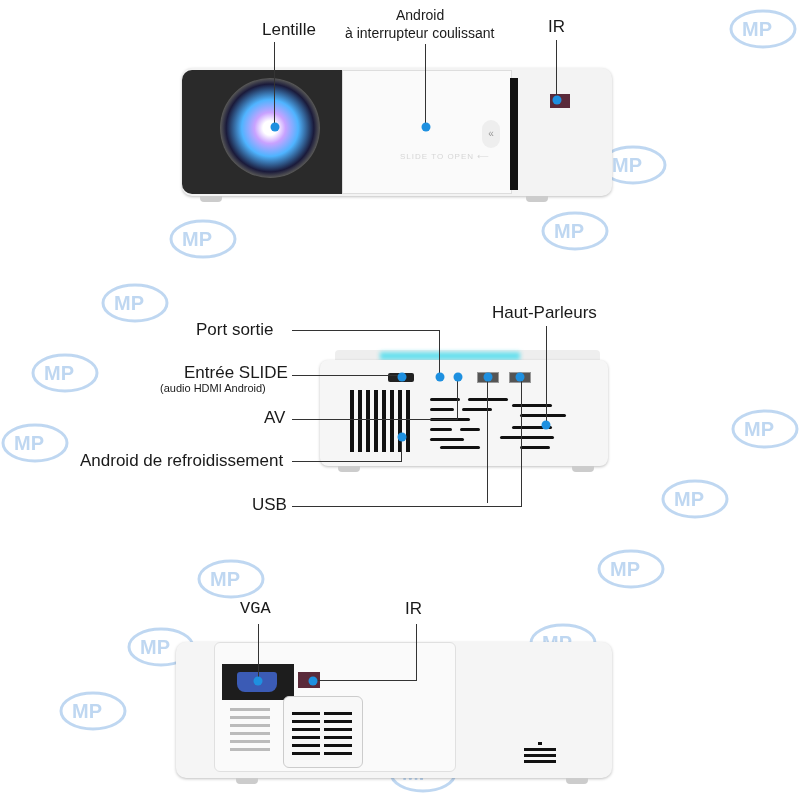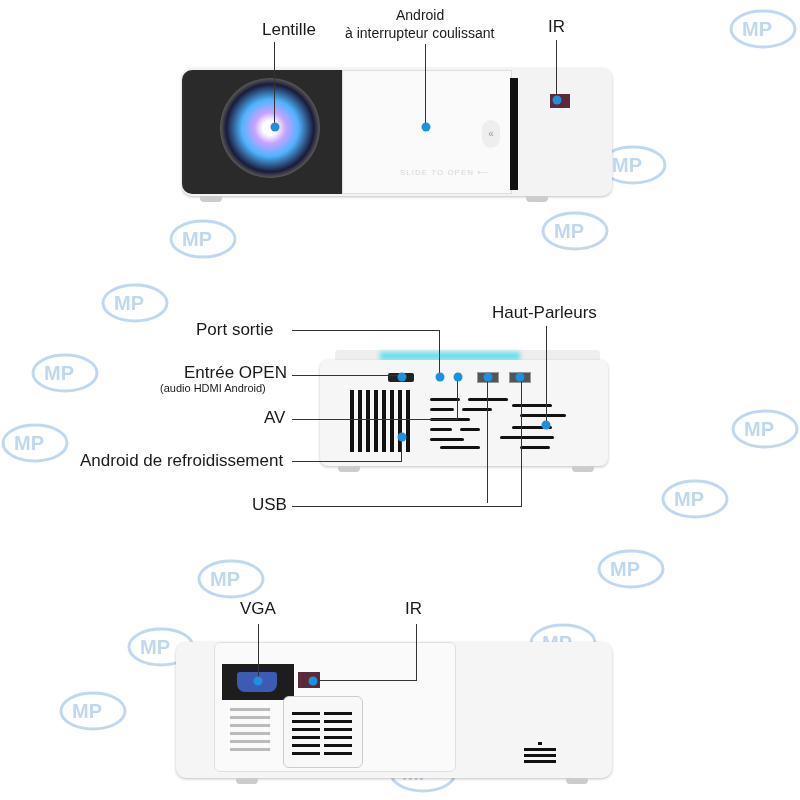--- a/index.html
+++ b/index.html
@@ -10,21 +10,21 @@
   .line{position:absolute;background:#333;}
   .dot{position:absolute;width:9px;height:9px;border-radius:50%;background:#1e90e0;transform:translate(-50%,-50%);z-index:5;}
   .wm{position:absolute;width:70px;height:46px;opacity:.35;text-align:right;}
   .wm svg{width:100%;height:100%;}
 
   
   .p1-body{position:absolute;left:182px;top:68px;width:430px;height:128px;background:#f3f3f3;border-radius:10px;box-shadow:0 1px 3px rgba(0,0,0,.25);}
   .p1-front{position:absolute;left:182px;top:70px;width:160px;height:124px;background:#2a2a2a;border-radius:10px 0 0 10px;}
   .p1-lens{position:absolute;left:220px;top:78px;width:100px;height:100px;border-radius:50%;background:radial-gradient(circle at 50% 50%,#fff 0 10%,#c9a2ff 22%,#4fb4ff 40%,#1a1a3a 62%,#555 70%,#111 80%);}
   .p1-slider{position:absolute;left:342px;top:70px;width:168px;height:122px;background:#fafafa;border:1px solid #ddd;}
-  .p1-slider-text{position:absolute;left:400px;top:168px;font-size:8px;color:#d6d6d6;letter-spacing:1px;}
+  .p1-slider-text{position:absolute;left:400px;top:152px;font-size:8px;color:#d6d6d6;letter-spacing:1px;}
   .p1-gap{position:absolute;left:510px;top:78px;width:8px;height:112px;background:#111;}
   .p1-arrow{position:absolute;left:482px;top:120px;width:18px;height:28px;background:#eee;border-radius:9px;font-size:10px;color:#999;text-align:center;line-height:28px;}
   .p1-ir{position:absolute;left:550px;top:94px;width:20px;height:14px;background:#5a2a3a;}
   .feet{position:absolute;height:6px;width:22px;background:#ccc;border-radius:0 0 4px 4px;}
 
   
   .p2-top{position:absolute;left:335px;top:350px;width:265px;height:14px;background:#eee;border-radius:4px 4px 0 0;}
   .p2-glow{position:absolute;left:380px;top:352px;width:140px;height:8px;background:#69e0ee;filter:blur(2px);}
   .p2-body{position:absolute;left:320px;top:360px;width:288px;height:106px;background:#f6f6f6;border-radius:8px;box-shadow:0 1px 3px rgba(0,0,0,.25);}
   .p2-hdmi{position:absolute;left:388px;top:373px;width:26px;height:9px;background:#222;border-radius:2px;}
@@ -158,21 +158,21 @@
       <i style="left:82px;top:28px;width:40px;"></i>
     <i style="left:0;top:40px;width:34px;"></i>
       <i style="left:70px;top:38px;width:54px;"></i>
     <i style="left:10px;top:48px;width:40px;"></i>
       <i style="left:90px;top:48px;width:30px;"></i>
   </div>
   <div class="feet" style="left:338px;top:466px;"></div>
   <div class="feet" style="left:572px;top:466px;"></div>
 
   <div class="lbl" style="left:196px;top:321px;">Port sortie</div>
-  <div class="lbl" style="left:184px;top:364px;">Entrée OPEN</div>
+  <div class="lbl" style="left:184px;top:364px;">Entrée SLIDE</div>
   <div class="lbl small" style="left:160px;top:383px;">(audio HDMI Android)</div>
   <div class="lbl" style="left:264px;top:409px;">AV</div>
   <div class="lbl" style="left:80px;top:452px;">Android de refroidissement</div>
   <div class="lbl" style="left:252px;top:496px;">USB</div>
   <div class="lbl" style="left:492px;top:304px;">Haut-Parleurs</div>
 
   <div class="line" style="left:292px;top:330px;width:148px;height:1px;"></div>
   <div class="line" style="left:439px;top:330px;width:1px;height:46px;"></div>
   <div class="dot" style="left:440px;top:377px;"></div>
 
@@ -228,21 +228,21 @@
   </div>
   <div class="p3-vent" style="left:524px;top:742px;width:34px;height:22px;">
     <i style="left:14px;top:0;width:4px;"></i>
     <i style="left:0;top:6px;width:32px;"></i>
     <i style="left:0;top:12px;width:32px;"></i>
     <i style="left:0;top:18px;width:32px;"></i>
   </div>
   <div class="feet" style="left:236px;top:778px;"></div>
   <div class="feet" style="left:566px;top:778px;"></div>
 
-  <div class="lbl" style="left:240px;top:600px;">VGA</div>
+  <div class="lbl" style="left:240px;top:600px;font-family:Liberation Mono, monospace;">VGA</div>
   <div class="lbl" style="left:405px;top:600px;">IR</div>
 
   <div class="line" style="left:258px;top:624px;width:1px;height:56px;"></div>
   <div class="dot" style="left:258px;top:681px;"></div>
   <div class="line" style="left:416px;top:624px;width:1px;height:57px;"></div>
   <div class="line" style="left:313px;top:680px;width:104px;height:1px;"></div>
   <div class="dot" style="left:313px;top:681px;"></div>
 </div>
 
 </body></html>

